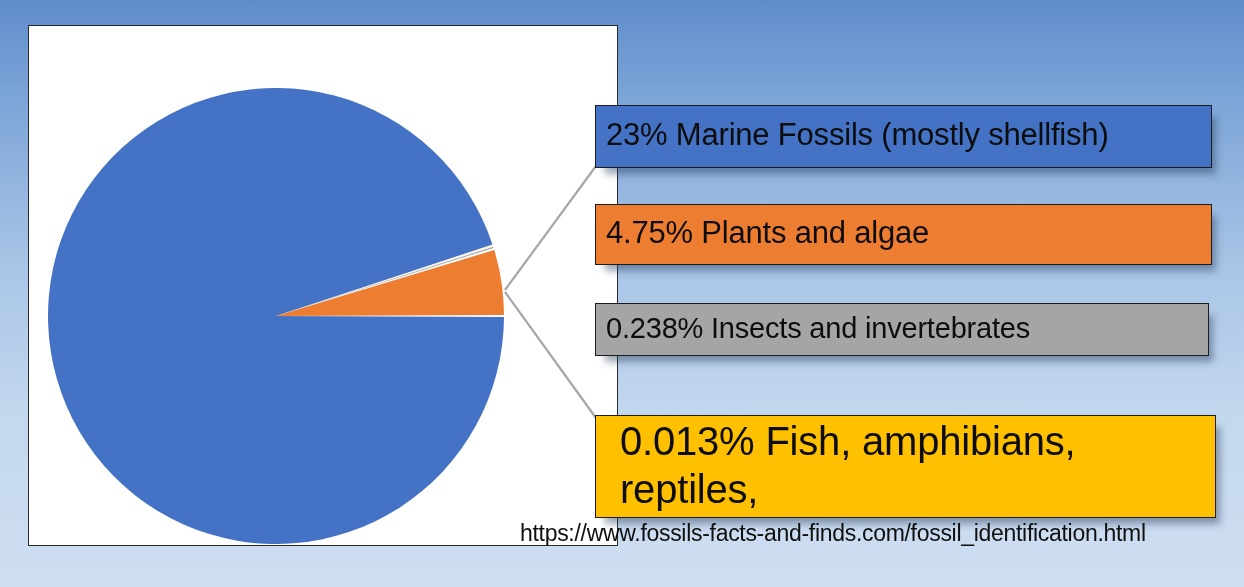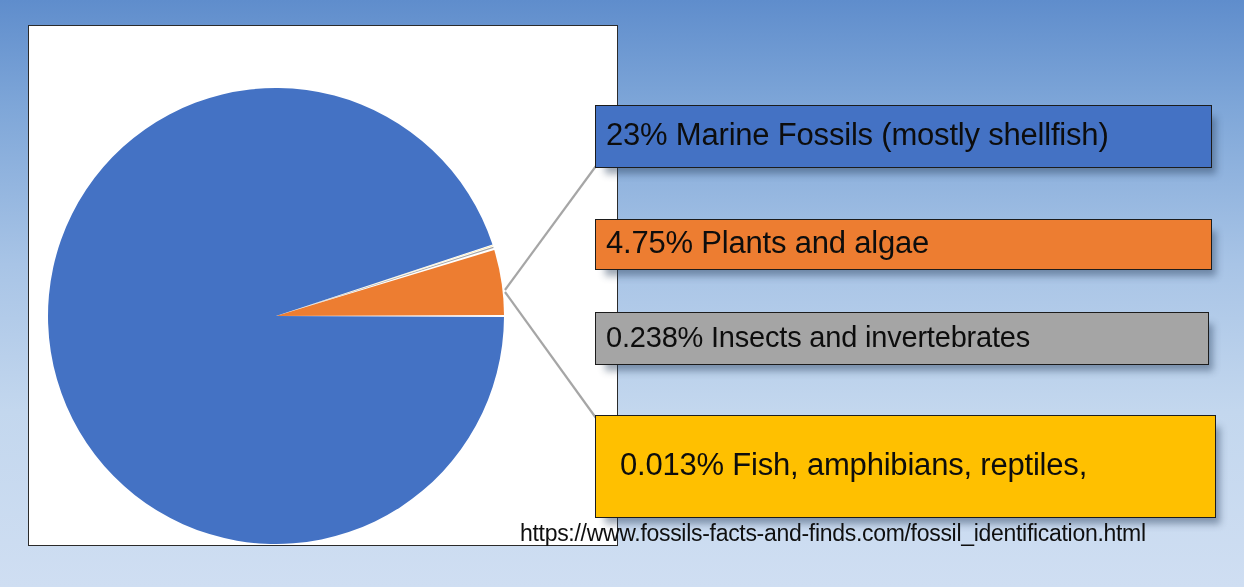--- a/index.html
+++ b/index.html
@@ -62,35 +62,33 @@
     box-shadow: 7px 9px 7px -3px rgba(40, 62, 92, 0.45);
   }
   .callout span { display: block; }
 
   #callout-0 {
     left: 595px; top: 105px; width: 617px; height: 63px;
     background: #4472c4;
     font-size: 31px;
   }
   #callout-1 {
-    left: 595px; top: 204px; width: 617px; height: 51px;
+    left: 595px; top: 204px; width: 617px; height: 61px;
     background: #ed7d31;
     font-size: 31px;
-    margin-top: 15px;
   }
   #callout-2 {
     left: 595px; top: 303px; width: 614px; height: 53px;
     background: #a5a5a5;
     font-size: 29px;
-    margin-top: 9px;
   }
   #callout-3 {
     left: 595px; top: 415px; width: 621px; height: 103px;
     background: #ffc000;
-    font-size: 31px;
+    font-size: 40px;
     padding-left: 24px;
   }
 
   
   #source-url {
     position: absolute;
     left: 520px;
     top: 520px;
     width: 700px;
     font-size: 23px;

